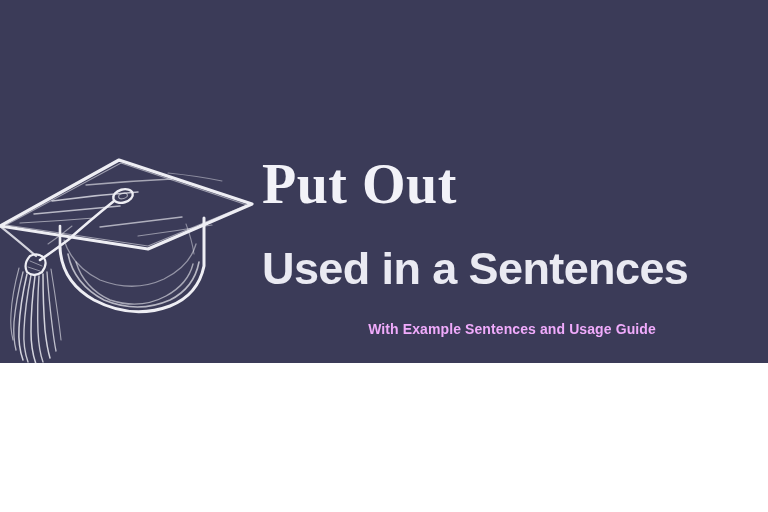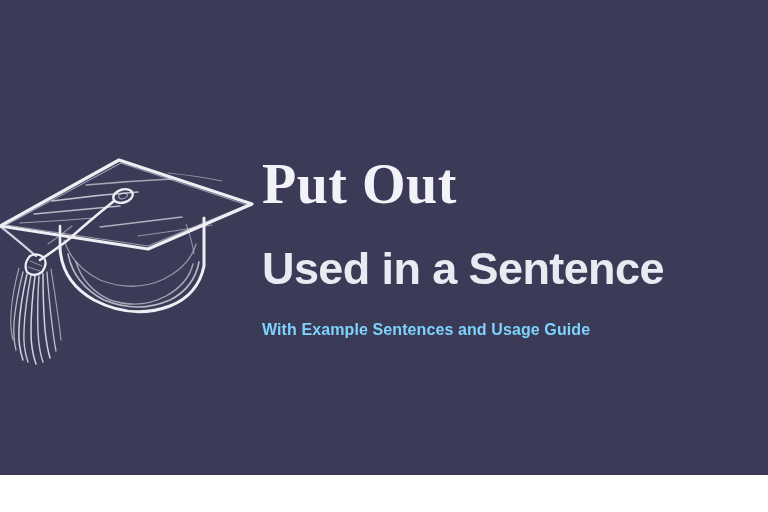--- a/index.html
+++ b/index.html
@@ -9,21 +9,21 @@
   body {
     width: 768px;
     height: 512px;
     overflow: hidden;
     font-family: "Liberation Sans", sans-serif;
   }
 
   #banner {
     position: relative;
     width: 768px;
-    height: 475px;
+    height: 363px;
     background: #3b3b58;
     overflow: hidden;
   }
 
   
   #cap-illustration {
     position: absolute;
     left: -10px;
     top: 148px;
     width: 270px;
@@ -63,27 +63,28 @@
     letter-spacing: -0.6px;
     color: #eaeaf2;
     margin: 0;
     padding-top: 34px;
     white-space: nowrap;
   }
 
   #tagline {
     font-family: "Liberation Sans", sans-serif;
     font-weight: 700;
-    font-size: 16px;
+    font-size: 14px;
     line-height: 1.0;
     letter-spacing: 0.1px;
-    color: #7dd3fc;
+    color: #f0abfc;
     margin: 0;
     padding-top: 31px;
     white-space: nowrap;
+    text-align: center;
   }
 
   
   #brand {
     position: absolute;
     right: 20px;
     top: 436px;
     font-family: "Liberation Sans", sans-serif;
     font-weight: 700;
     font-size: 34px;
@@ -138,18 +139,18 @@
       <path d="M78 106 Q84 136 114 152 Q148 166 180 152 Q204 140 209 114" stroke-width="1.6" opacity="0.7"></path>
       <path d="M86 114 Q94 140 120 152 Q150 162 176 148 Q198 136 203 116" stroke-width="1.4" opacity="0.6"></path>
       <path d="M74 92 Q82 118 110 132 Q144 145 174 131 Q200 118 206 96" stroke-width="1.3" opacity="0.5"></path>
       <path d="M196 76 Q202 92 204 106" stroke-width="1.1" opacity="0.45"></path>
 
     </svg>
   </div>
 
   <div id="text-block">
     <h1 id="title-line">Put Out</h1>
-    <h2 id="subtitle-line">Used in a Sentence</h2>
+    <h2 id="subtitle-line">Used in a Sentences</h2>
     <p id="tagline">With Example Sentences and Usage Guide</p>
   </div>
 
 
 </div>
 
 </body></html>

